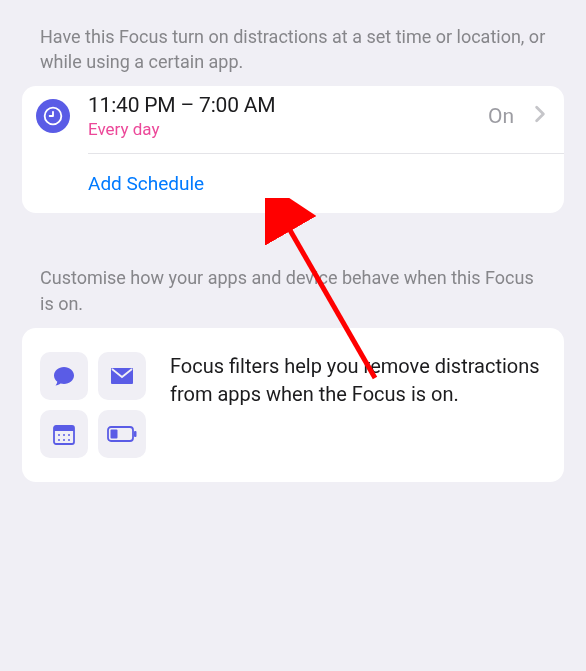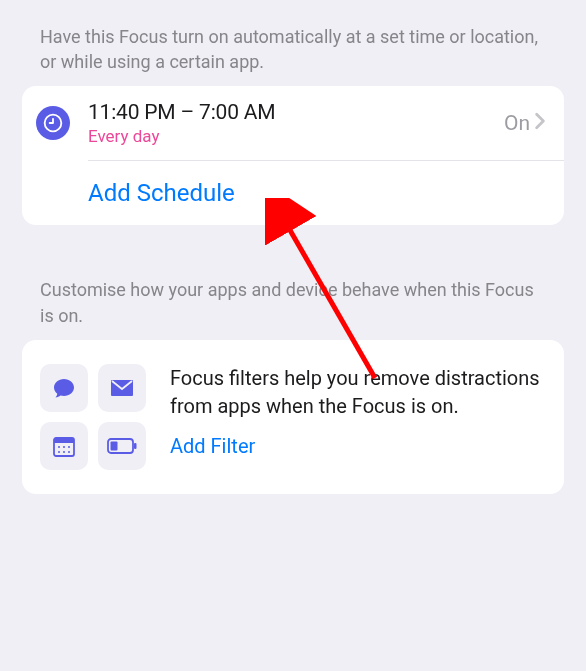--- a/index.html
+++ b/index.html
@@ -34,21 +34,21 @@
     }
     .card {
       background: #ffffff;
       border-radius: 14px;
       margin-top: 12px;
       overflow: hidden;
     }
     .schedule-row {
       display: flex;
       align-items: center;
-      padding: 14px 18px 14px 14px;
+      padding: 7px 18px 14px 14px;
       cursor: pointer;
     }
     .clock-icon-wrap {
       width: 34px;
       height: 34px;
       border-radius: 50%;
       background: #5a5ce6;
       display: flex;
       align-items: center;
       justify-content: center;
@@ -65,37 +65,37 @@
       letter-spacing: -0.2px;
     }
     .schedule-repeat {
       font-size: 17px;
       color: #ec4899;
       margin-top: 2px;
     }
     .schedule-status {
       font-size: 21px;
       color: #9c9ca2;
-      margin-right: 4px;
+      margin-right: 20px;
     }
     .chevron {
       color: #c5c5c9;
       flex-shrink: 0;
     }
     .divider {
       height: 1px;
       background: #e4e4e8;
       margin-left: 66px;
     }
     .add-row {
       padding: 18px 18px 18px 66px;
       cursor: pointer;
     }
     .add-link {
-      font-size: 24px;
+      font-size: 19px;
       color: #007aff;
       font-weight: 400;
     }
     .section-gap {
       height: 48px;
     }
     .filters-card {
       display: flex;
       padding: 24px 22px 24px 18px;
       gap: 24px;
@@ -136,21 +136,21 @@
       position: absolute;
       left: 265px;
       top: 198px;
       pointer-events: none;
     }
   </style>
 </head>
 <body>
 
 <div class="section-header">
-  <div class="section-description">Have this Focus turn on automatically at a set time or location, or while using a certain app.</div>
+  <div class="section-description">Have this Focus turn on distractions at a set time or location, or while using a certain app.</div>
 </div>
 
 <div class="card">
   <div class="schedule-row">
     <div class="clock-icon-wrap">
       <svg width="20" height="20" viewBox="0 0 24 24" fill="none">
         <circle cx="12" cy="12" r="10" stroke="white" stroke-width="2.2"></circle>
         <path d="M12 7 V12 H8" stroke="white" stroke-width="2.2" stroke-linecap="round" stroke-linejoin="round"></path>
       </svg>
     </div>
@@ -205,21 +205,20 @@
     <div class="app-tile">
       <svg width="30" height="16" viewBox="0 0 30 16">
         <rect x="1" y="1" width="25" height="14" rx="3" fill="none" stroke="#5a5ce6" stroke-width="1.8"></rect>
         <rect x="27" y="5" width="2.5" height="6" rx="1" fill="#5a5ce6"></rect>
         <rect x="3.5" y="3.5" width="7" height="9" rx="1" fill="#5a5ce6"></rect>
       </svg>
     </div>
   </div>
   <div class="filters-content">
     <div class="filters-text">Focus filters help you remove distractions from apps when the Focus is on.</div>
-    <div class="add-filter-link">Add Filter</div>
   </div>
 </div>
 
 <svg class="arrow-annotation" width="140" height="200">
   <defs>
     <marker id="arrowhead" markerWidth="12" markerHeight="12" refX="3" refY="6" orient="auto">
       <polygon points="0 0, 12 6, 0 12" fill="#ff0000"></polygon>
     </marker>
   </defs>
   <line x1="110" y1="180" x2="18" y2="20" stroke="#ff0000" stroke-width="5" marker-end="url(#arrowhead)"></line>

